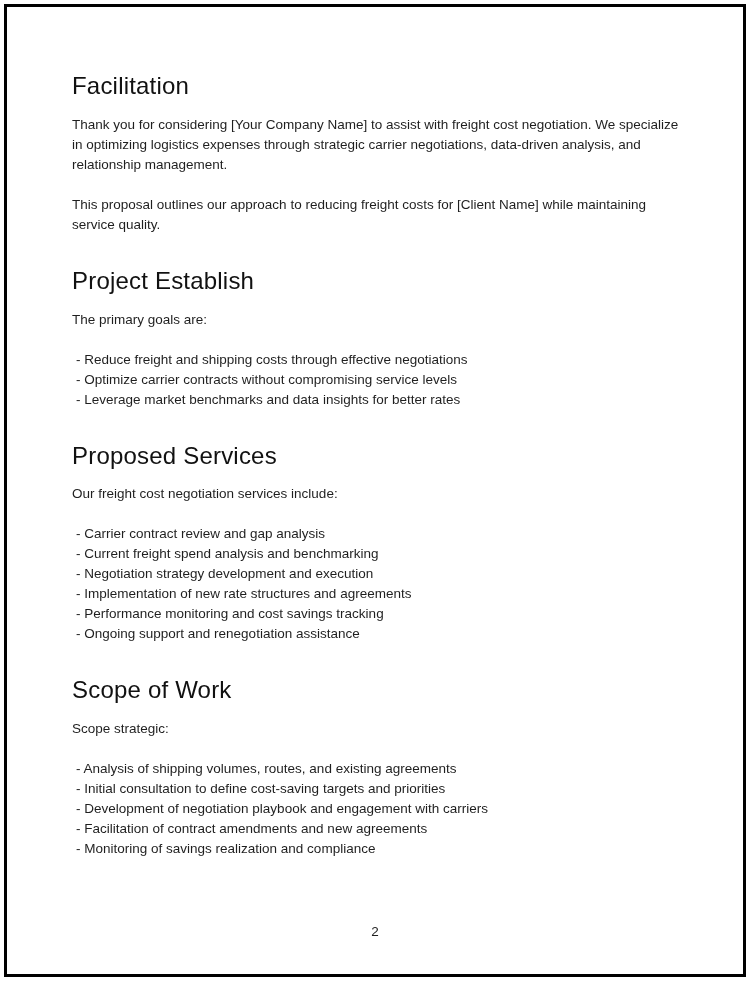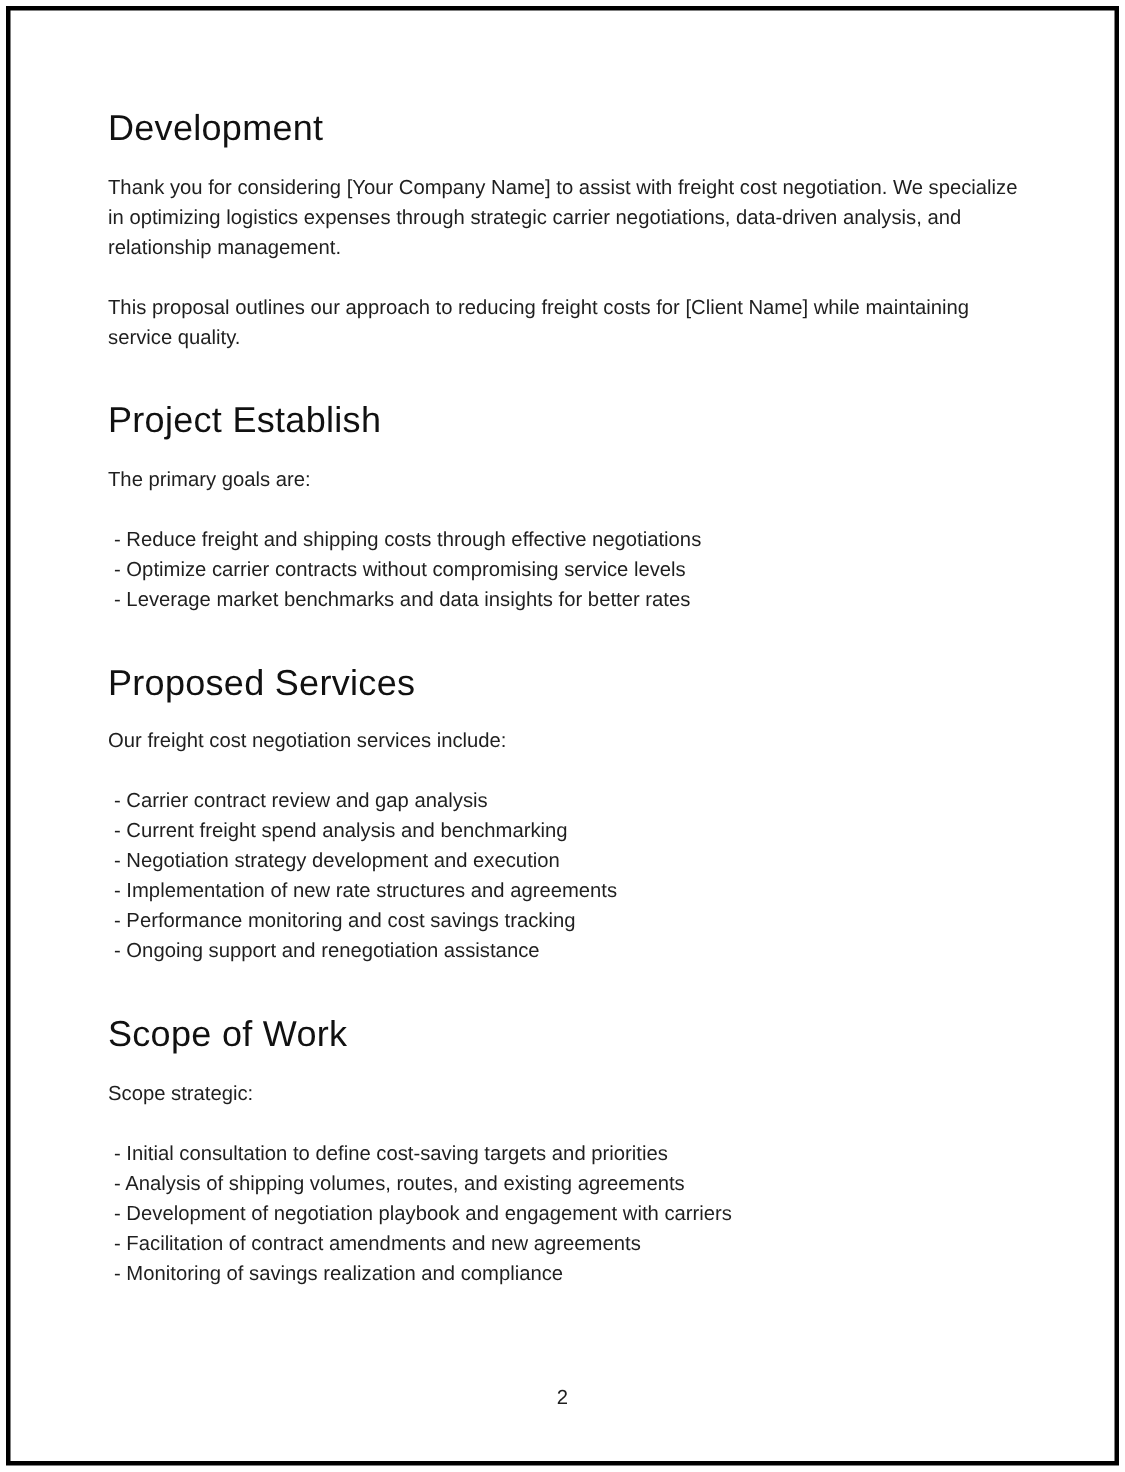--- a/index.html
+++ b/index.html
@@ -63,21 +63,21 @@
 </style>
 </head>
 <body>
 
 <div class="page">
   <div class="page-frame"></div>
 
   <div class="content">
 
     <div class="section">
-      <h2 class="section-heading">Development</h2>
+      <h2 class="section-heading">Facilitation</h2>
       <p class="para">Thank you for considering [Your Company Name] to assist with freight cost negotiation. We specialize in optimizing logistics expenses through strategic carrier negotiations, data-driven analysis, and relationship management.</p>
       <p class="para">This proposal outlines our approach to reducing freight costs for [Client Name] while maintaining service quality.</p>
     </div>
 
     <div class="section">
       <h2 class="section-heading">Project Establish</h2>
       <p class="para">The primary goals are:</p>
       <div class="item-list">
         <div class="item-line">- Reduce freight and shipping costs through effective negotiations</div>
         <div class="item-line">- Optimize carrier contracts without compromising service levels</div>
@@ -95,22 +95,22 @@
         <div class="item-line">- Implementation of new rate structures and agreements</div>
         <div class="item-line">- Performance monitoring and cost savings tracking</div>
         <div class="item-line">- Ongoing support and renegotiation assistance</div>
       </div>
     </div>
 
     <div class="section">
       <h2 class="section-heading">Scope of Work</h2>
       <p class="para">Scope strategic:</p>
       <div class="item-list">
+        <div class="item-line">- Analysis of shipping volumes, routes, and existing agreements</div>
         <div class="item-line">- Initial consultation to define cost-saving targets and priorities</div>
-        <div class="item-line">- Analysis of shipping volumes, routes, and existing agreements</div>
         <div class="item-line">- Development of negotiation playbook and engagement with carriers</div>
         <div class="item-line">- Facilitation of contract amendments and new agreements</div>
         <div class="item-line">- Monitoring of savings realization and compliance</div>
       </div>
     </div>
 
   </div>
 
   <div class="page-footer">2</div>
 </div>

